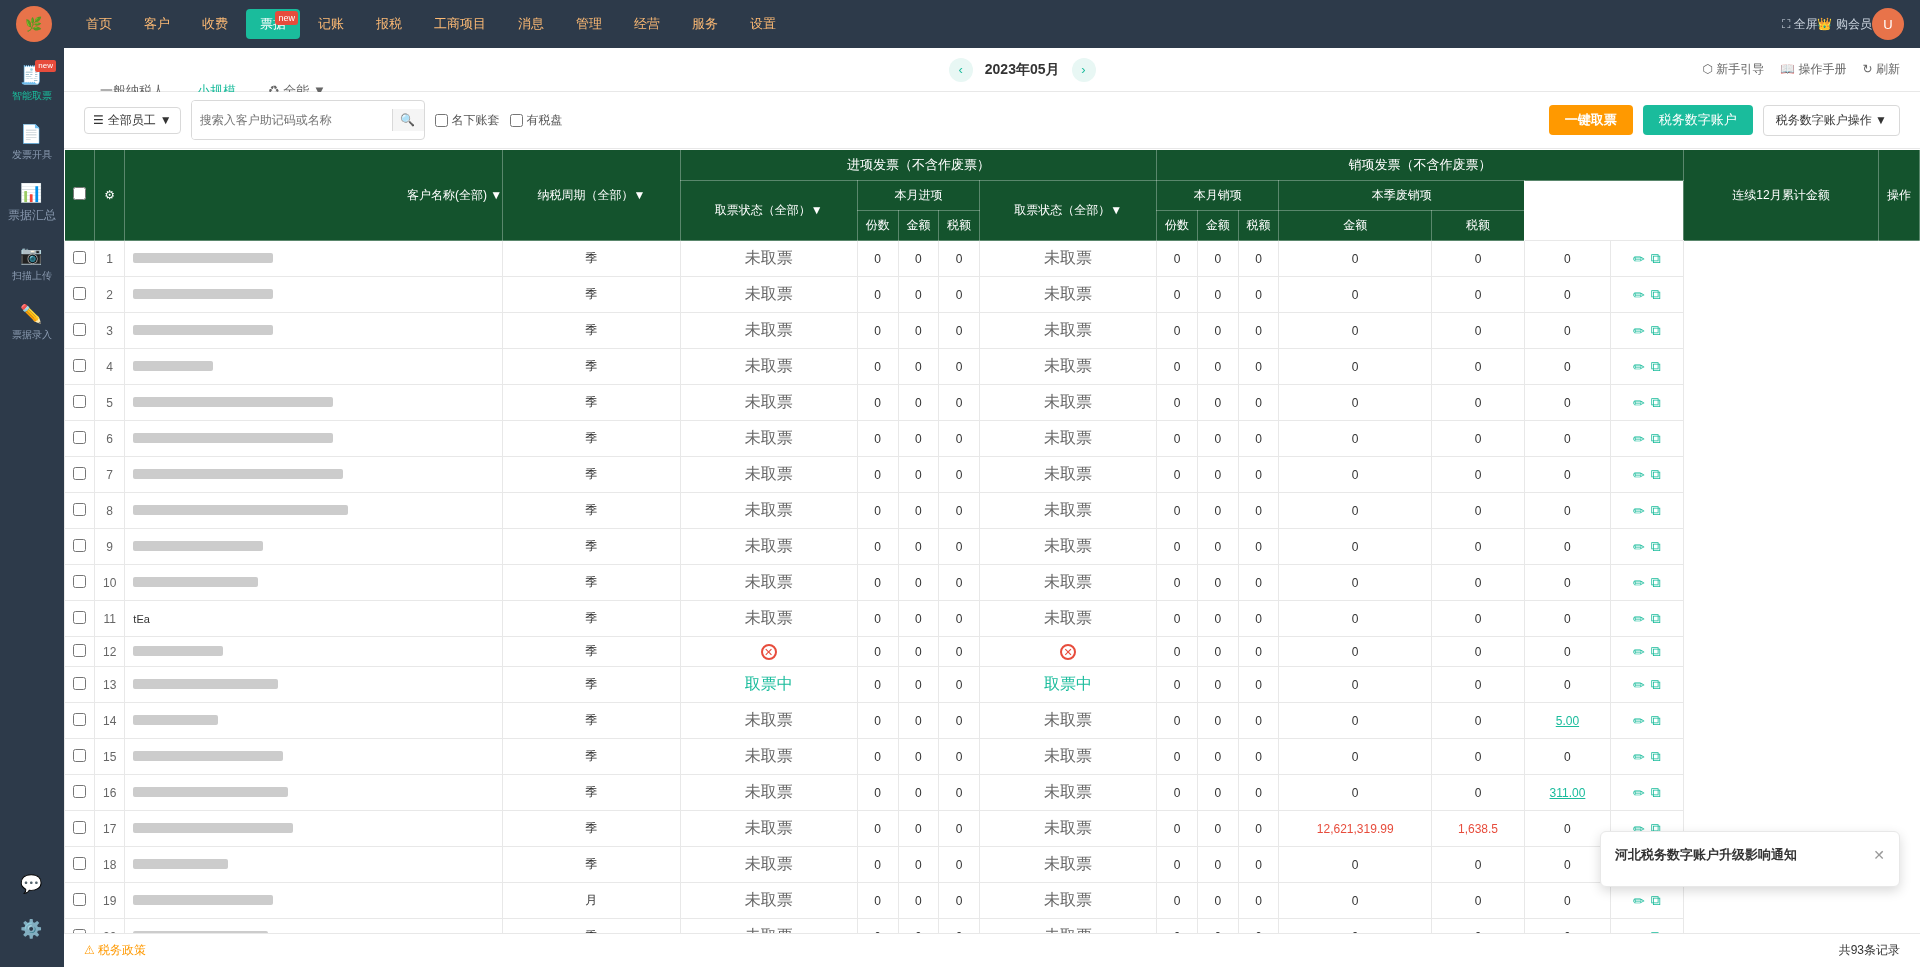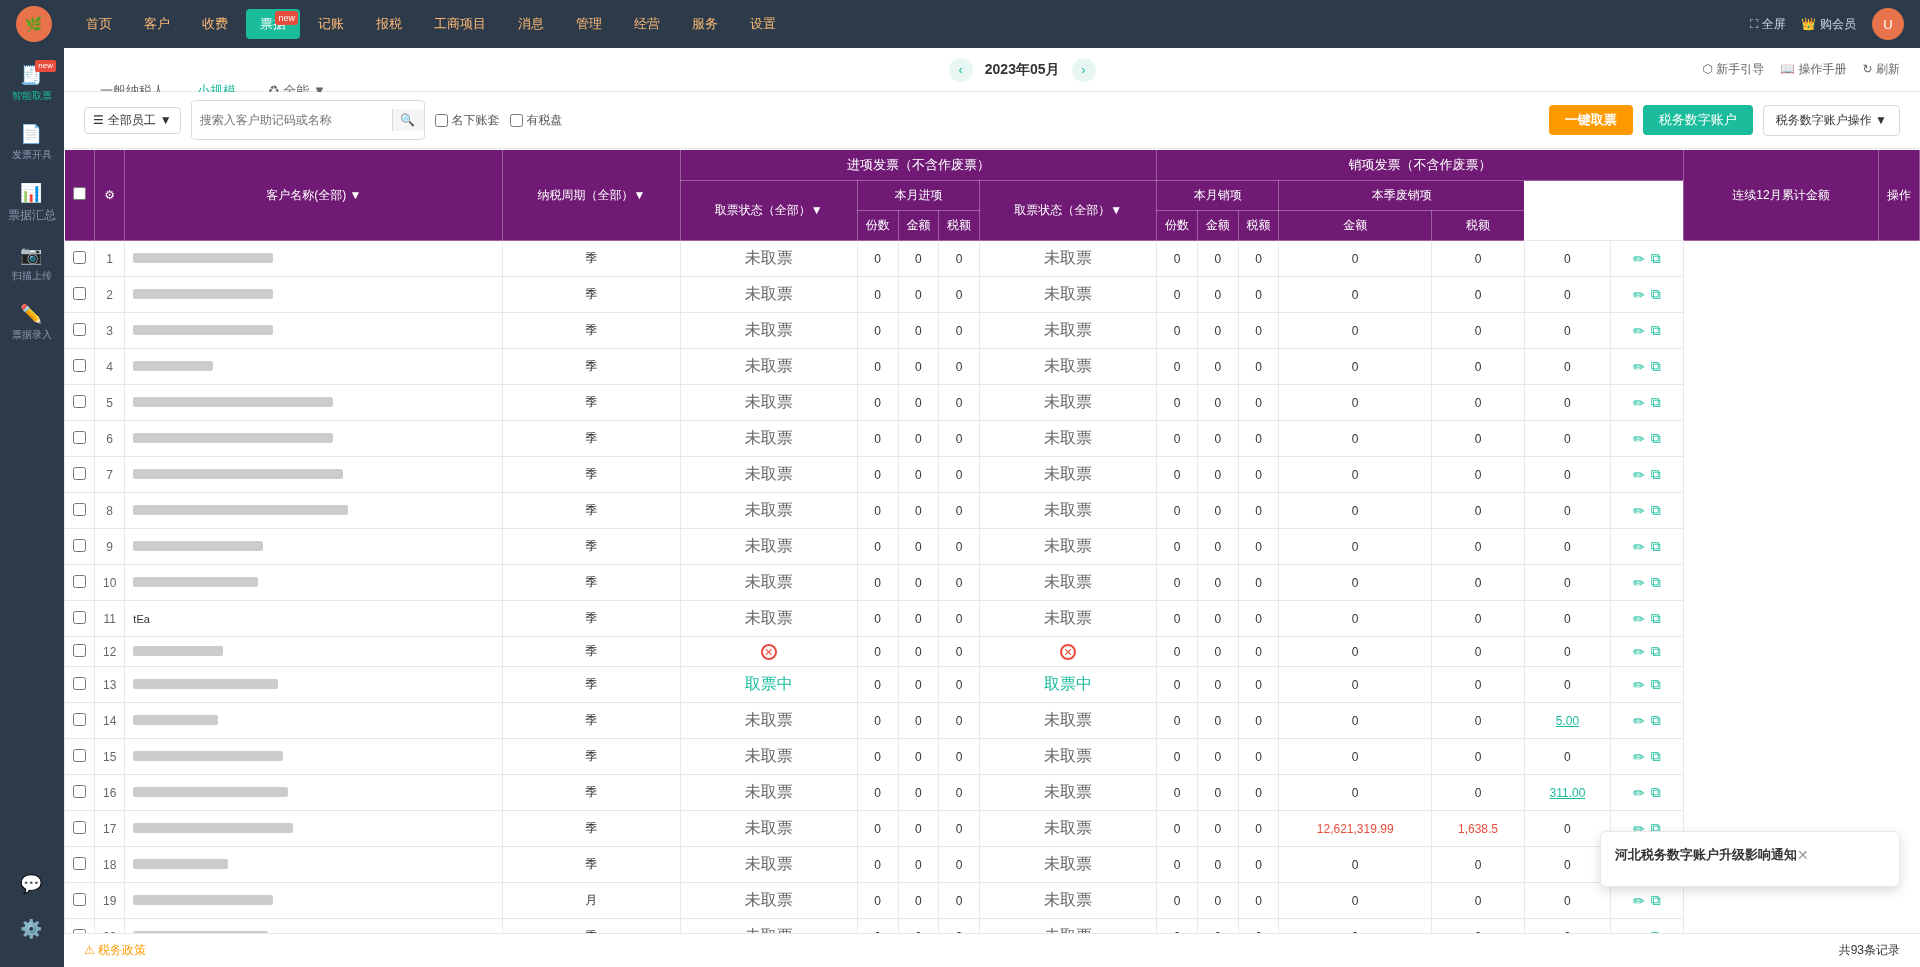--- a/index.html
+++ b/index.html
@@ -42,21 +42,21 @@
       position: absolute;
       top: 2px; right: 2px;
       background: #e74c3c;
       color: white;
       font-size: 9px;
       padding: 0 3px;
       border-radius: 3px;
       line-height: 14px;
     }
     .top-nav .right-actions {
-      display: flex; align-items: center; gap: 16px;
+      display: flex; align-items: center; 
       color: #cdd6e0; font-size: 12px;
     }
     .top-nav .right-actions span { cursor: pointer; }
     .top-nav .avatar {
       width: 32px; height: 32px;
       background: #e8734a;
       border-radius: 50%;
       display: flex; align-items: center; justify-content: center;
       color: white; font-size: 13px; cursor: pointer;
     }
@@ -212,21 +212,21 @@
       overflow: auto;
       background: white;
       margin: 0;
     }
     table {
       width: 100%;
       border-collapse: collapse;
       font-size: 12px;
     }
     table thead tr th {
-      background: #701a75;
+      background: #14532d;
       color: white;
       padding: 6px 0;
       text-align: center;
       border: 1px solid rgba(255,255,255,0.3);
       white-space: nowrap;
       font-weight: normal;
     }
     table thead tr th.th-group {
       font-size: 13px;
     }
@@ -283,21 +283,21 @@
       bottom: 80px;
       width: 300px;
       background: white;
       border: 1px solid #e8e8e8;
       border-radius: 6px;
       box-shadow: 0 4px 12px rgba(0,0,0,0.15);
       padding: 14px;
       z-index: 1000;
     }
     .notification-popup .popup-header {
-      display: flex; align-items: center; 
+      display: flex; align-items: center; justify-content: space-between;
       margin-bottom: 8px;
     }
     .notification-popup .popup-title {
       font-size: 13px; font-weight: bold; color: #333;
     }
     .notification-popup .popup-close {
       cursor: pointer; color: #999; font-size: 14px;
     }
     .notification-popup .popup-content {
       font-size: 12px; color: #555; line-height: 1.6;
@@ -432,21 +432,21 @@
       <button class="btn-teal">税务数字账户</button>
       <button class="btn-outline">税务数字账户操作 ▼</button>
     </div>
 
     <div class="table-container">
       <table>
         <thead>
           <tr>
             <th rowspan="3" class="checkbox-col"><input type="checkbox" style=""></th>
             <th rowspan="3">⚙</th>
-            <th rowspan="3" style="min-width:200px;">客户名称(全部) ▼</th>
+            <th rowspan="3" style="min-width:200px;text-align:right;">客户名称(全部) ▼</th>
             <th rowspan="3">纳税周期（全部）▼</th>
             <th colspan="5" class="th-group">进项发票（不含作废票）</th>
             <th colspan="8" class="th-group">销项发票（不含作废票）</th>
             <th rowspan="3" style="min-width:120px;">连续12月累计金额</th>
             <th rowspan="3">操作</th>
           </tr>
           <tr>
             <th rowspan="2">取票状态（全部）▼</th>
             <th colspan="3">本月进项</th>
 

